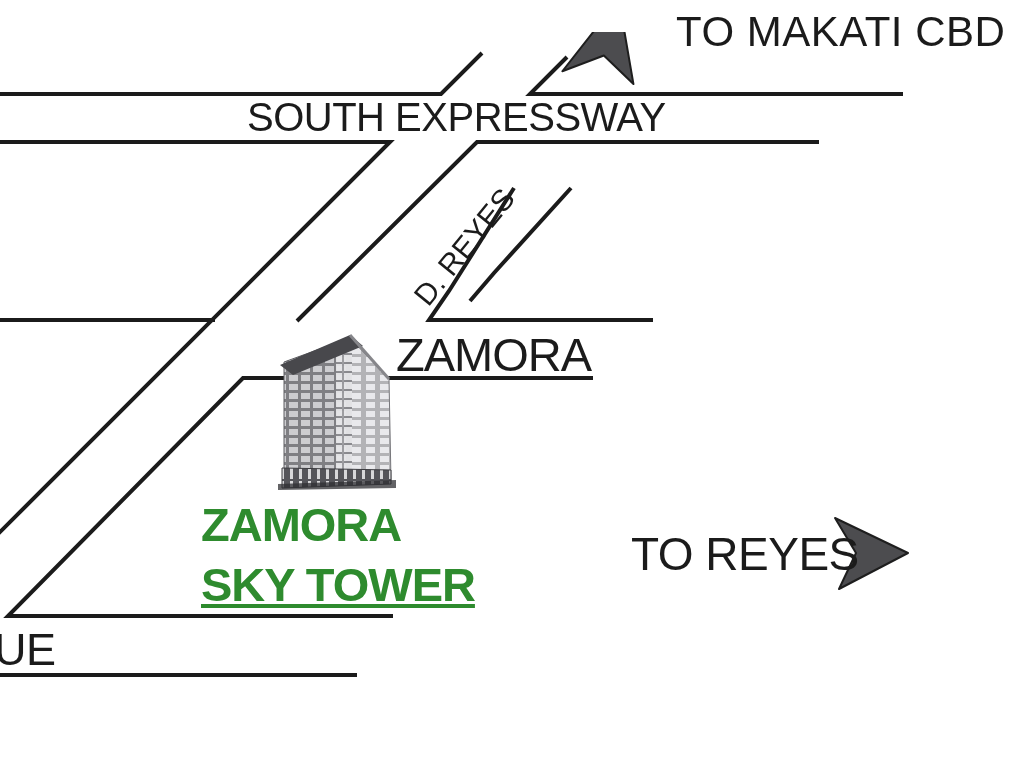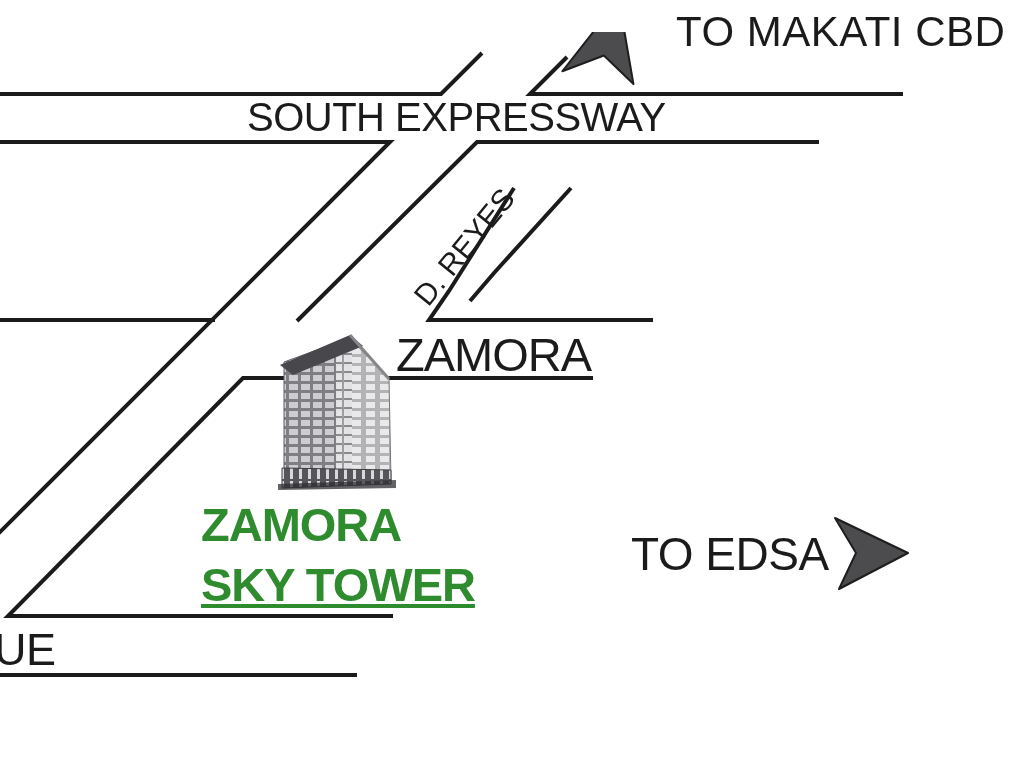--- a/index.html
+++ b/index.html
@@ -112,18 +112,18 @@
   <div class="lbl lbl-expressway">SOUTH EXPRESSWAY</div>
 
   <div class="lbl lbl-dreyes">D. REYES</div>
 
   <div class="lbl lbl-zamora">ZAMORA</div>
 
   <div class="lbl lbl-green1">ZAMORA</div>
 
   <div class="lbl lbl-green2">SKY TOWER</div>
 
-  <div class="lbl lbl-edsa">TO EDSA</div>
+  <div class="lbl lbl-edsa">TO REYES</div>
 
   <div class="lbl lbl-ue">UE</div>
 
   <div class="bottom-strip"></div>
 </div>
 
 </body></html>

